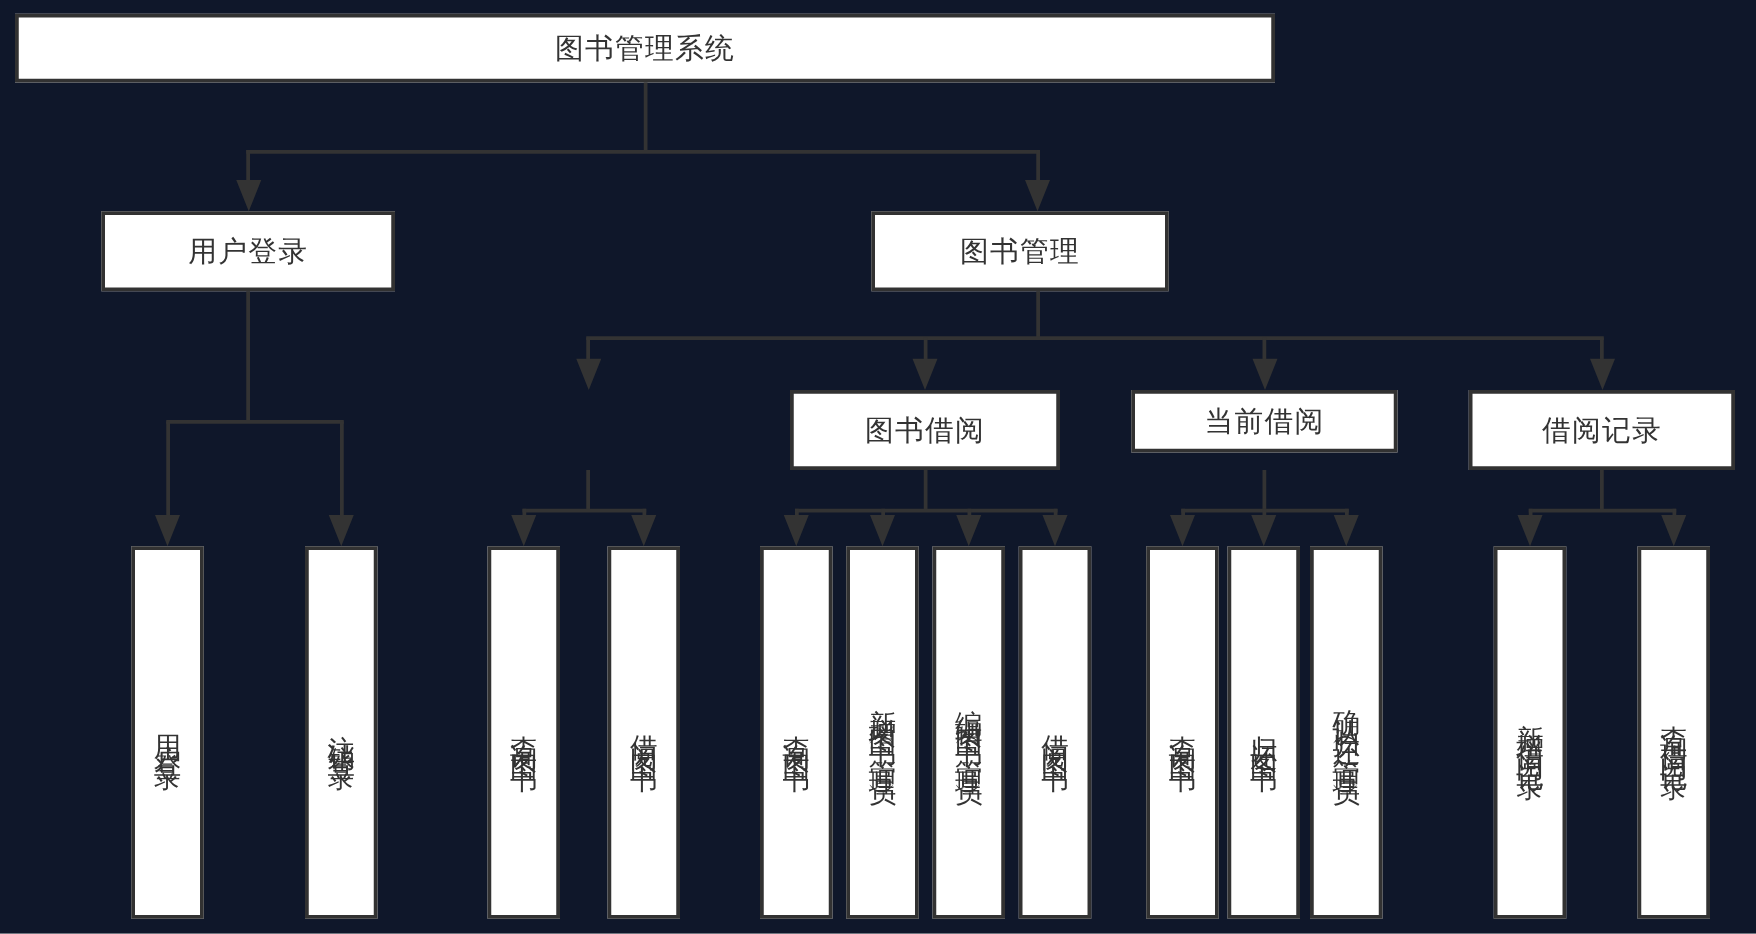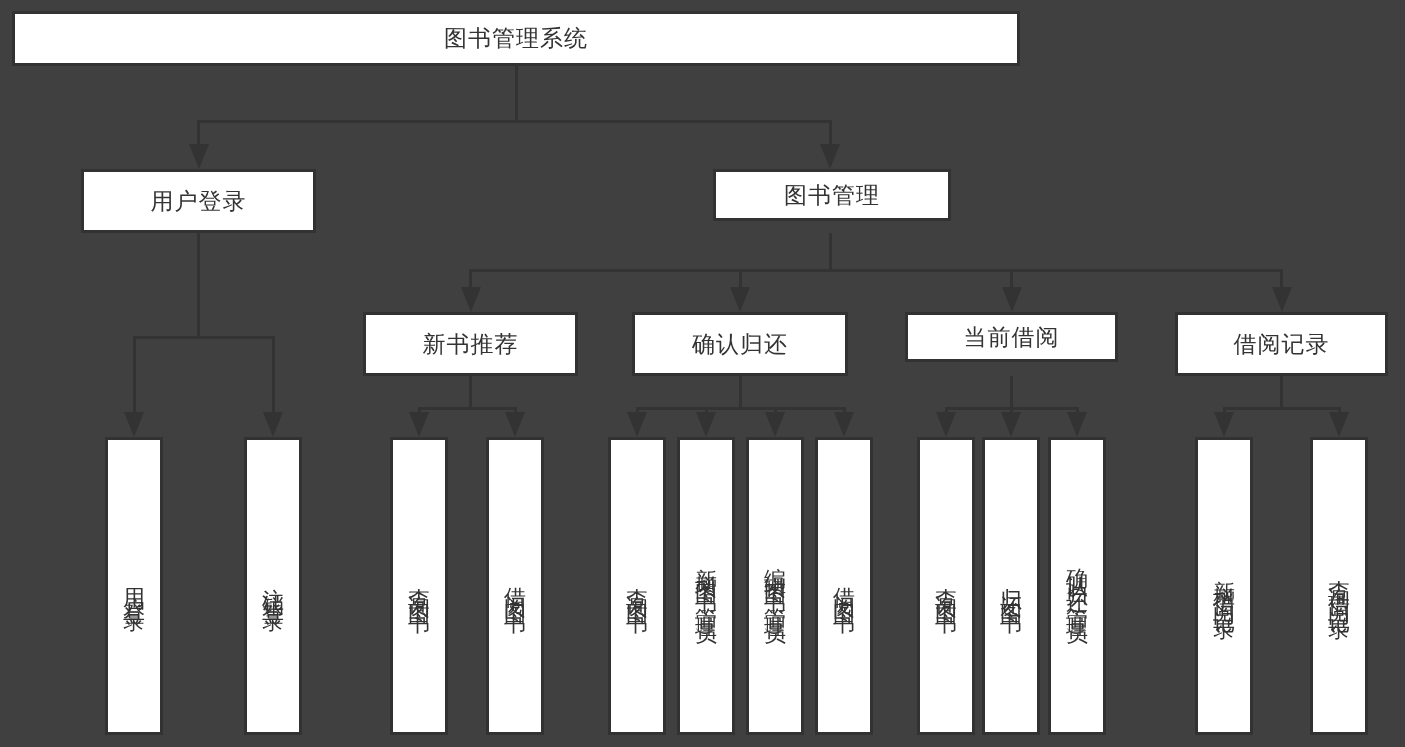--- a/index.html
+++ b/index.html
@@ -1,20 +1,20 @@
 <!DOCTYPE html>
 <html><head>
 <meta charset="utf-8">
 <style>
   html, body { margin: 0; padding: 0; background: #ffffff; }
   .canvas {
     position: relative;
     width: 1405px;
     height: 747px;
-    background: #404040;
+    background: #0f172a;
     font-family: "Liberation Sans", sans-serif;
     overflow: hidden;
   }
   .box {
     position: absolute;
     box-sizing: border-box;
     background: #ffffff;
     border: 3px solid #323232;
     display: flex;
     align-items: center;
@@ -60,29 +60,26 @@
 
 <div class="canvas">
 
   <div class="box hbox" style="left:12px;top:11px;width:1008px;height:55px">
     <span>图书管理系统</span>
   </div>
 
   <div class="box hbox" style="left:81px;top:169px;width:235px;height:64px">
     <span>用户登录</span>
   </div>
-  <div class="box hbox" style="left:713px;top:169px;width:238px;height:52px">
+  <div class="box hbox" style="left:697px;top:169px;width:238px;height:64px">
     <span>图书管理</span>
   </div>
 
-  <div class="box hbox" style="left:363px;top:312px;width:215px;height:64px">
-    <span>新书推荐</span>
-  </div>
   <div class="box hbox" style="left:632px;top:312px;width:216px;height:64px">
-    <span>确认归还</span>
+    <span>图书借阅</span>
   </div>
   <div class="box hbox" style="left:905px;top:312px;width:213px;height:50px">
     <span>当前借阅</span>
   </div>
   <div class="box hbox" style="left:1175px;top:312px;width:213px;height:64px">
     <span>借阅记录</span>
   </div>
 
   <div class="box vbox" style="left:105px;top:437px;width:58px;height:298px">
     <span>用户登录</span>

